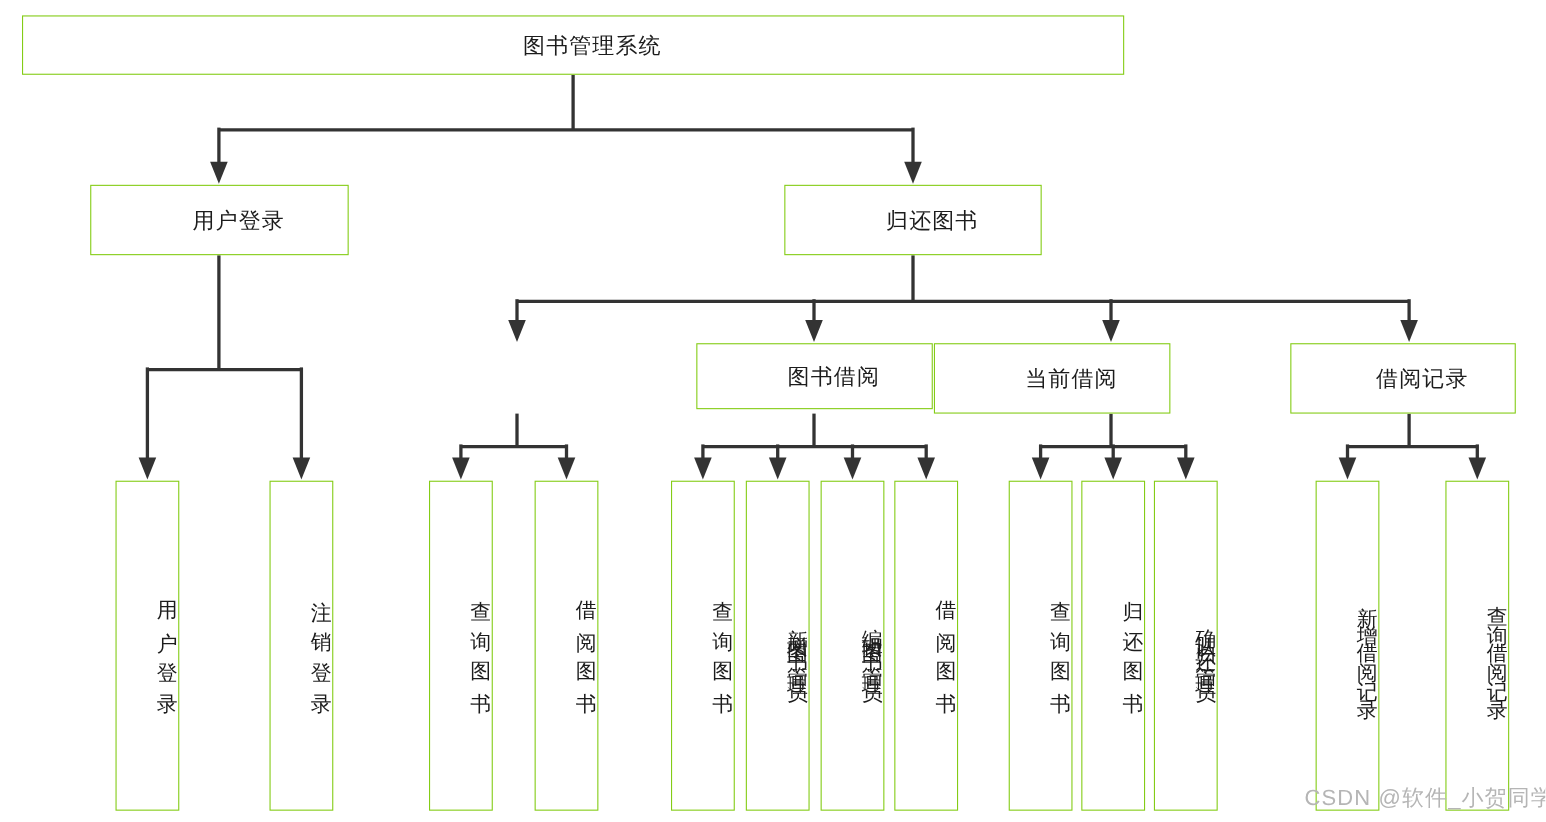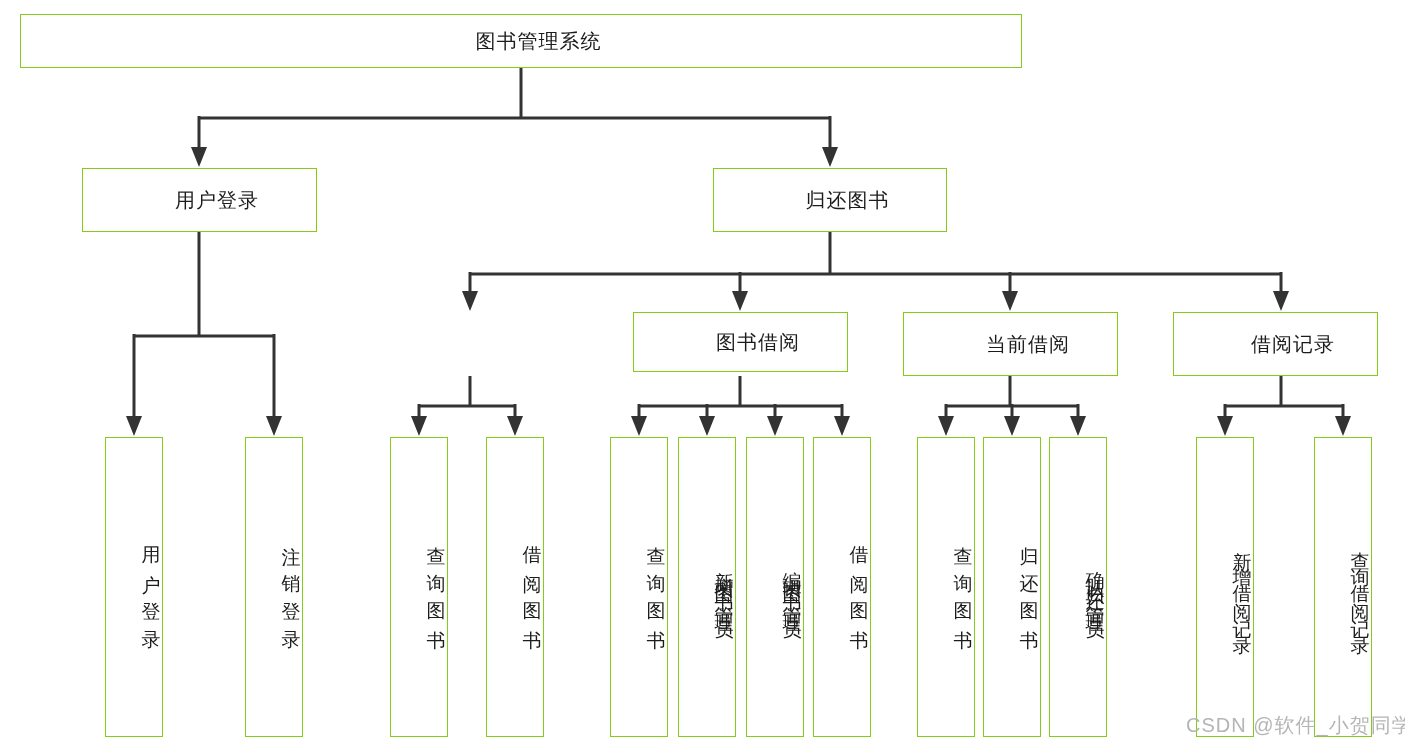--- a/index.html
+++ b/index.html
@@ -118,21 +118,21 @@
   <div class="node h" style="left:82px;top:168px;width:235px;height:64px">
     <span>用户登录</span>
   </div>
   <div class="node h" style="left:713px;top:168px;width:234px;height:64px">
     <span>归还图书</span>
   </div>
 
   <div class="node h" style="left:633px;top:312px;width:215px;height:60px">
     <span>图书借阅</span>
   </div>
-  <div class="node h" style="left:903px;top:312px;width:215px;height:64px">
+  <div class="node h" style="left:849px;top:312px;width:215px;height:64px">
     <span>当前借阅</span>
   </div>
   <div class="node h" style="left:1173px;top:312px;width:205px;height:64px">
     <span>借阅记录</span>
   </div>
 
   <div class="node v len4" style="left:105px;top:437px;width:58px;height:300px">
     <span>用户登录</span>
   </div>
   <div class="node v len4" style="left:245px;top:437px;width:58px;height:300px">

